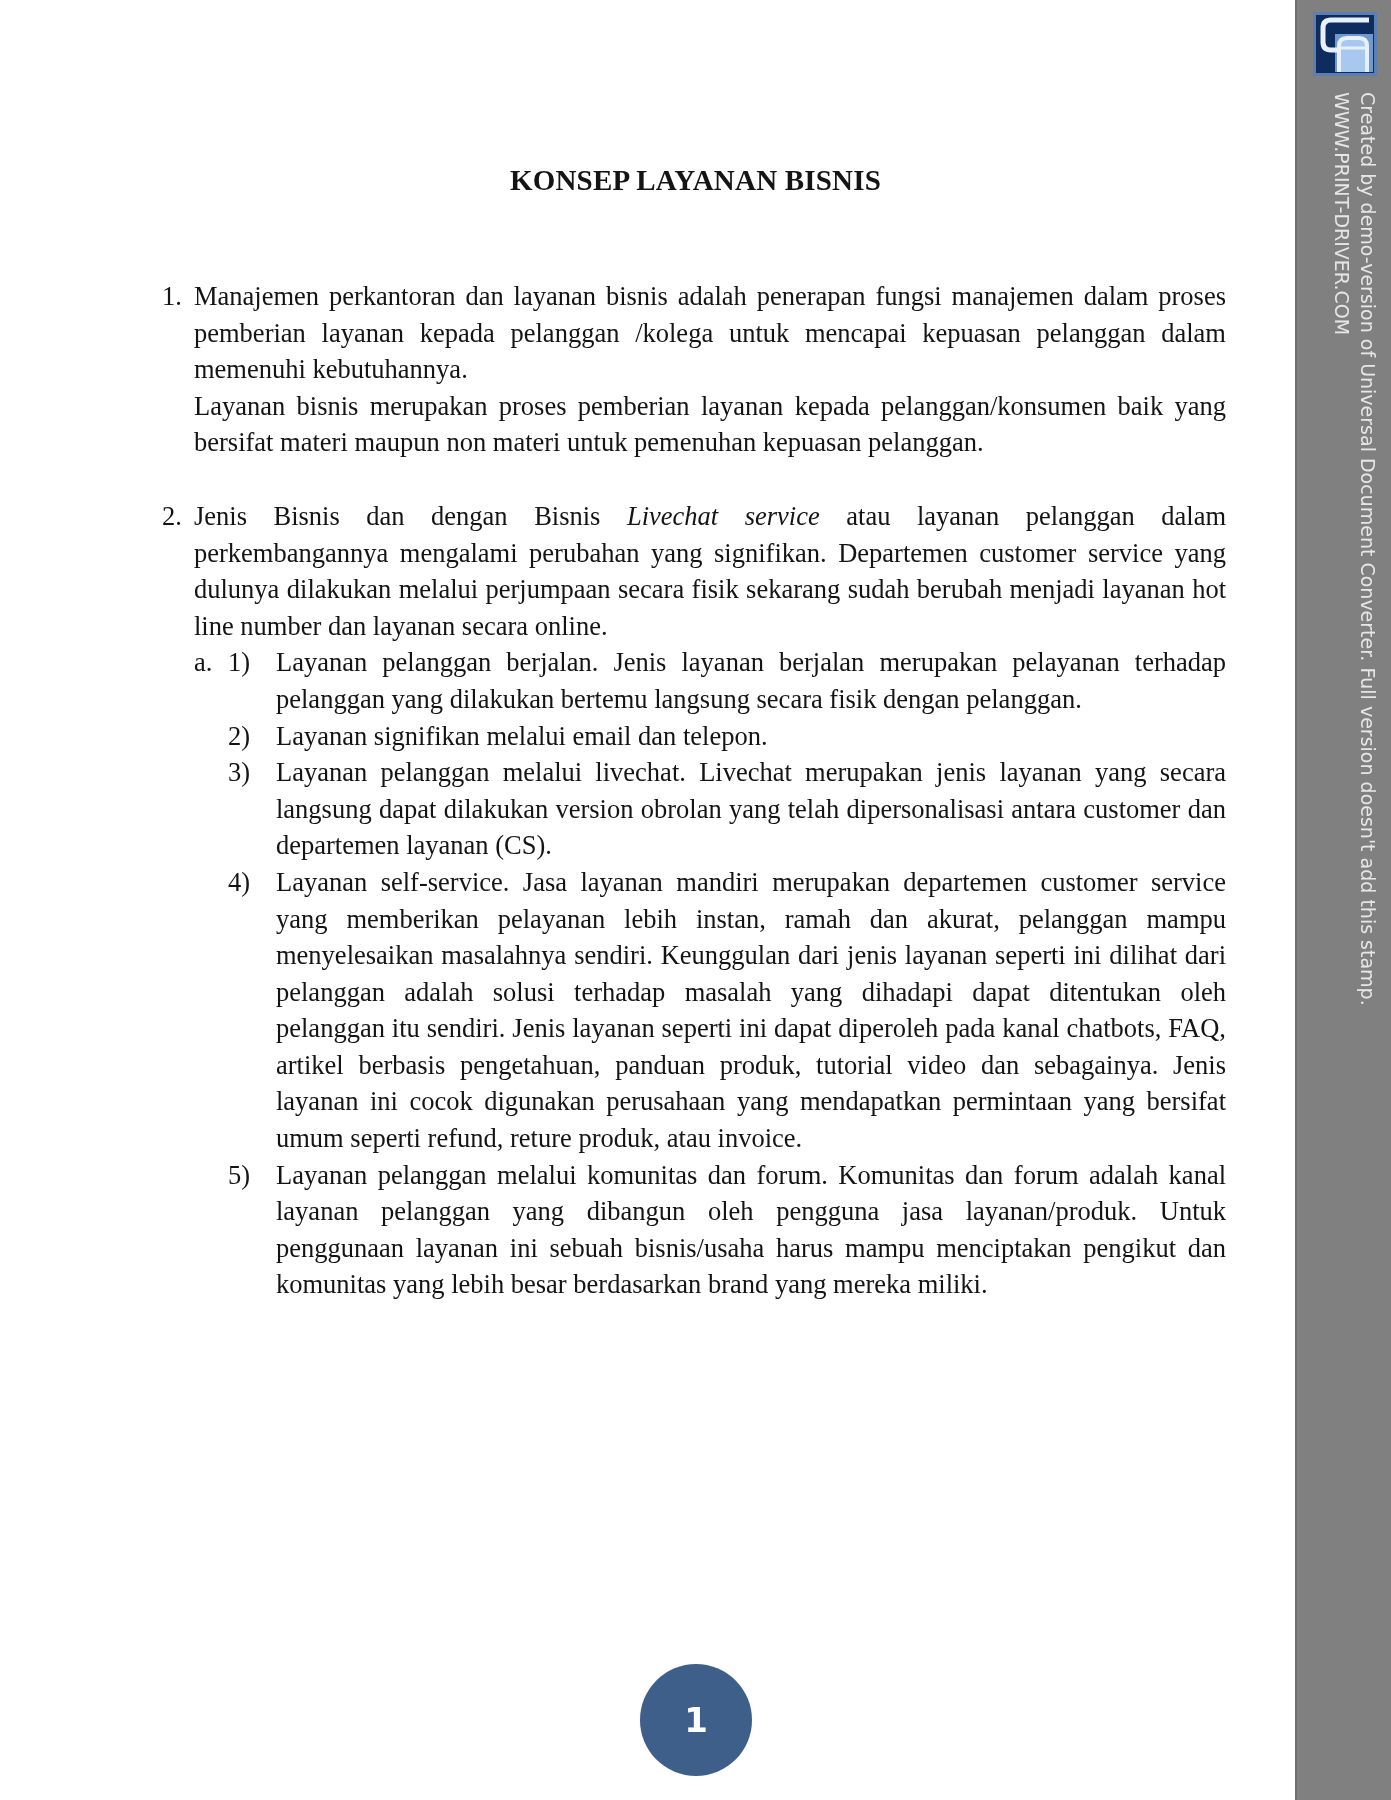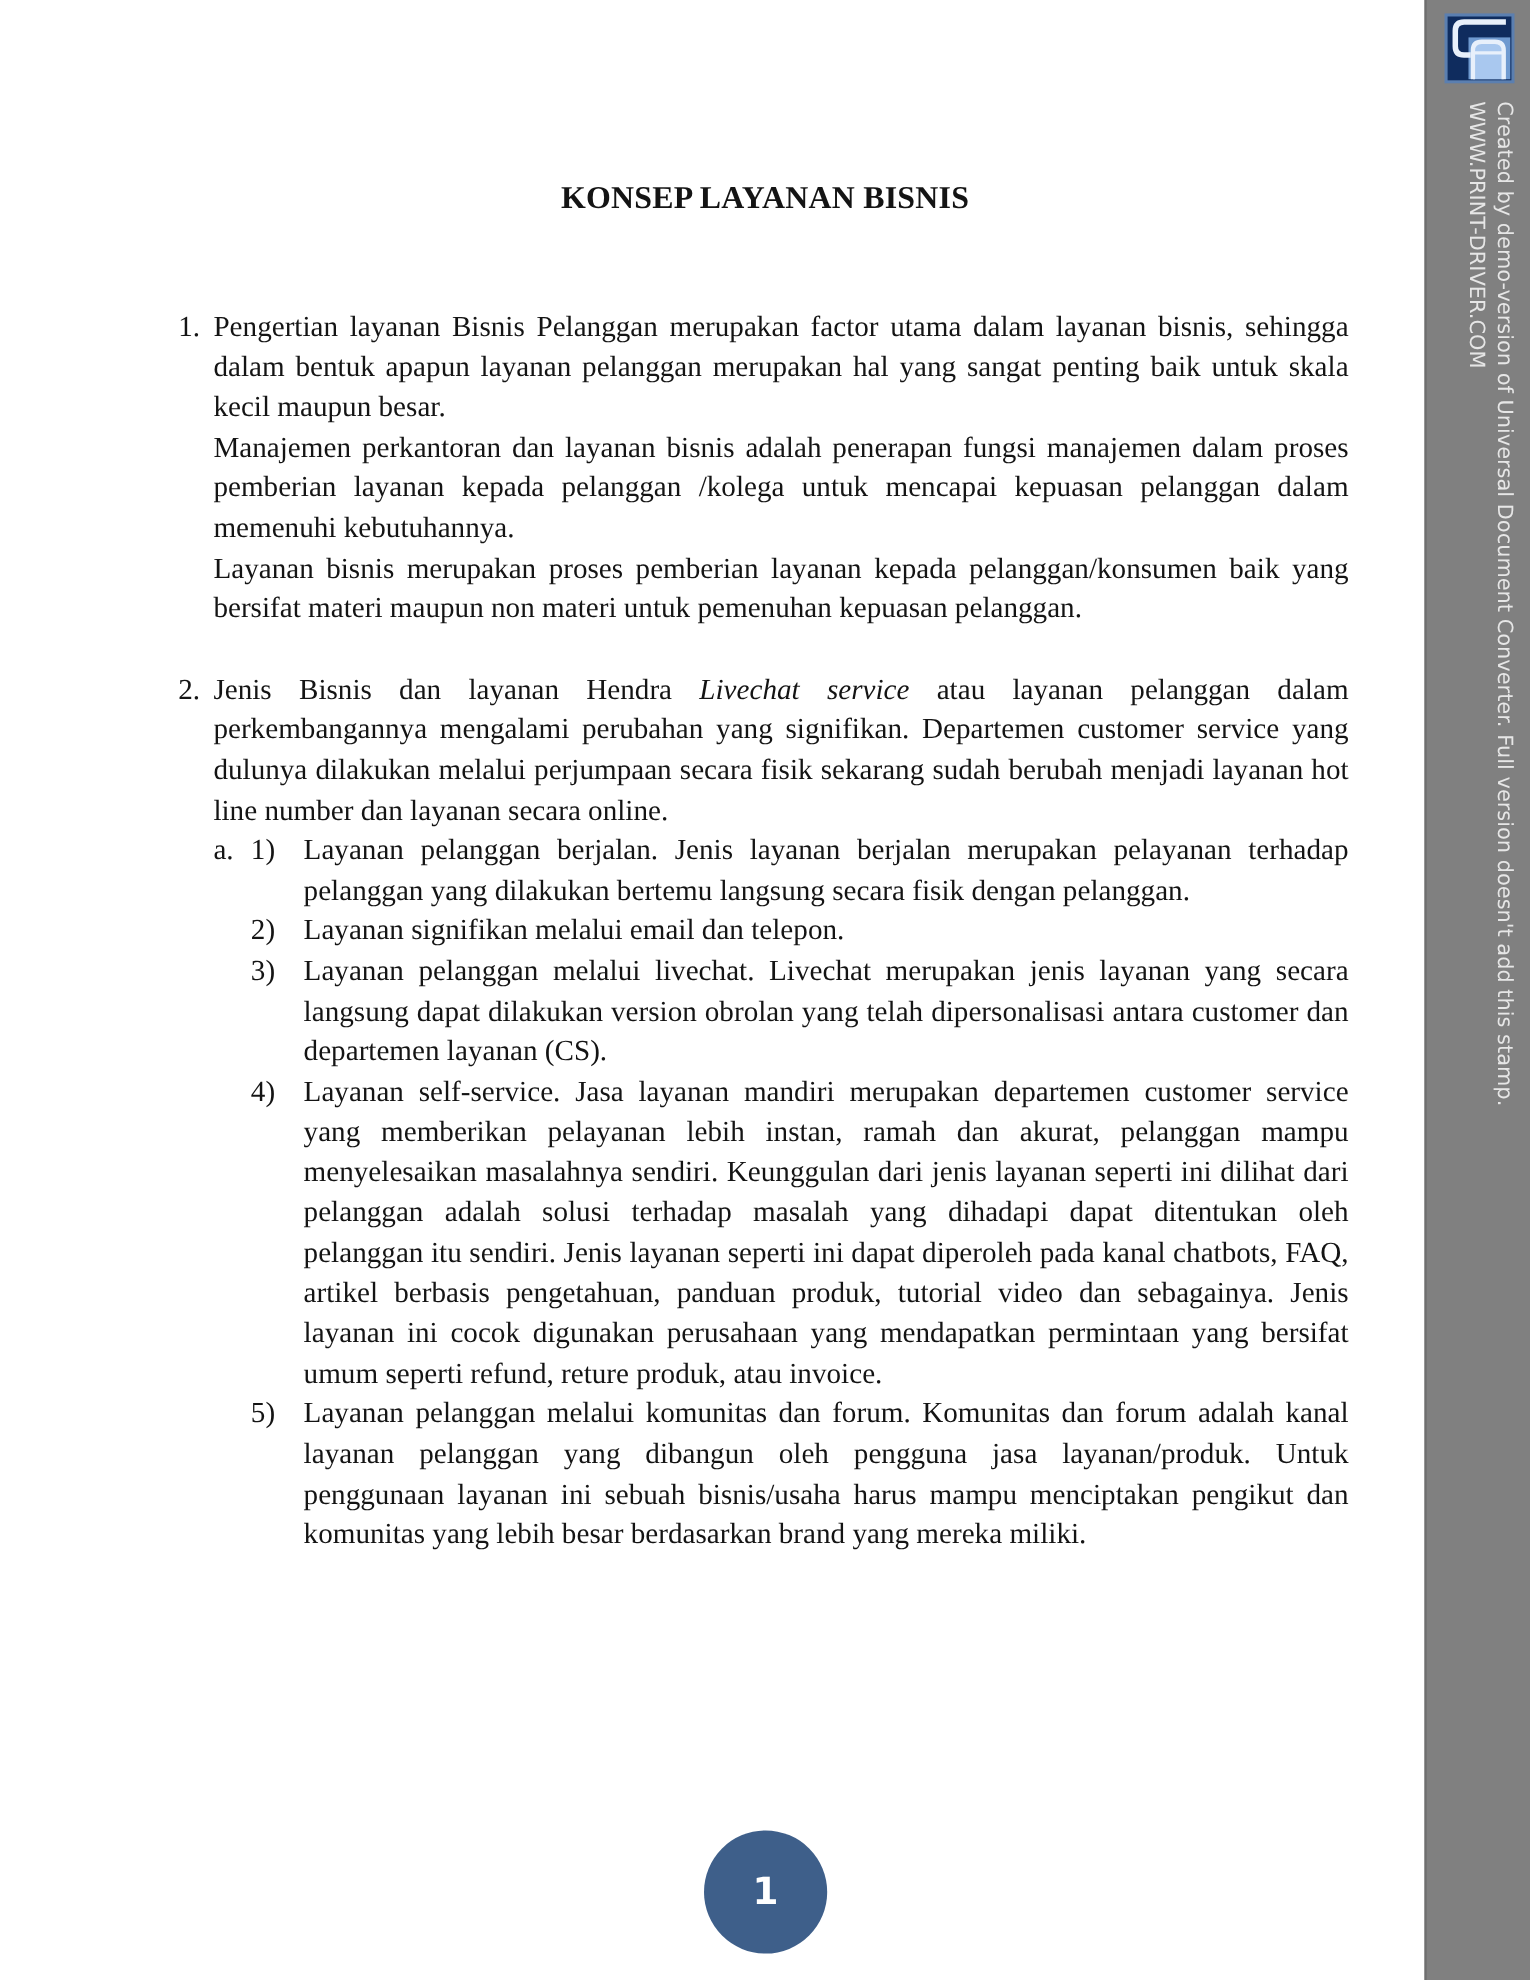--- a/index.html
+++ b/index.html
@@ -54,30 +54,29 @@
 </head>
 <body>
 
 <div class="page">
   <div class="title"><span>KONSEP LAYANAN BISNIS</span></div>
 
   <div class="content">
 
     <div class="item">
       <span class="num">1.</span>
-      <div class="para last-line">Pengertian layanan Bisnis Pelanggan merupakan factor utama dalam layanan bisnis, sehingga dalam bentuk apapun layanan pelanggan merupakan hal yang sangat penting baik untuk skala kecil maupun besar.</div>
       <div class="para last-line">Manajemen perkantoran dan layanan bisnis adalah penerapan fungsi manajemen dalam proses pemberian layanan kepada pelanggan /kolega untuk mencapai kepuasan pelanggan dalam memenuhi kebutuhannya.</div>
       <div class="para last-line">Layanan bisnis merupakan proses pemberian layanan kepada pelanggan/konsumen baik yang bersifat materi maupun non materi untuk pemenuhan kepuasan pelanggan.</div>
     </div>
 
     <div class="gap"></div>
 
     <div class="item">
       <span class="num">2.</span>
-      <div class="para last-line"><span>Jenis Bisnis dan layanan Hendra </span><em>Livechat service</em><span> atau layanan pelanggan dalam perkembangannya mengalami perubahan yang signifikan. Departemen customer service yang dulunya dilakukan melalui perjumpaan secara fisik sekarang sudah berubah menjadi layanan hot line number dan layanan secara online.</span></div>
+      <div class="para last-line"><span>Jenis Bisnis dan dengan Bisnis </span><em>Livechat service</em><span> atau layanan pelanggan dalam perkembangannya mengalami perubahan yang signifikan. Departemen customer service yang dulunya dilakukan melalui perjumpaan secara fisik sekarang sudah berubah menjadi layanan hot line number dan layanan secara online.</span></div>
 
       <div class="sub">
         <span class="num">a.</span>
 
         <div class="subitem">
           <span class="num">1)</span>
           <div class="para last-line">Layanan pelanggan berjalan. Jenis layanan berjalan merupakan pelayanan terhadap pelanggan yang dilakukan bertemu langsung secara fisik dengan pelanggan.</div>
         </div>
         <div class="subitem">
           <span class="num">2)</span>

